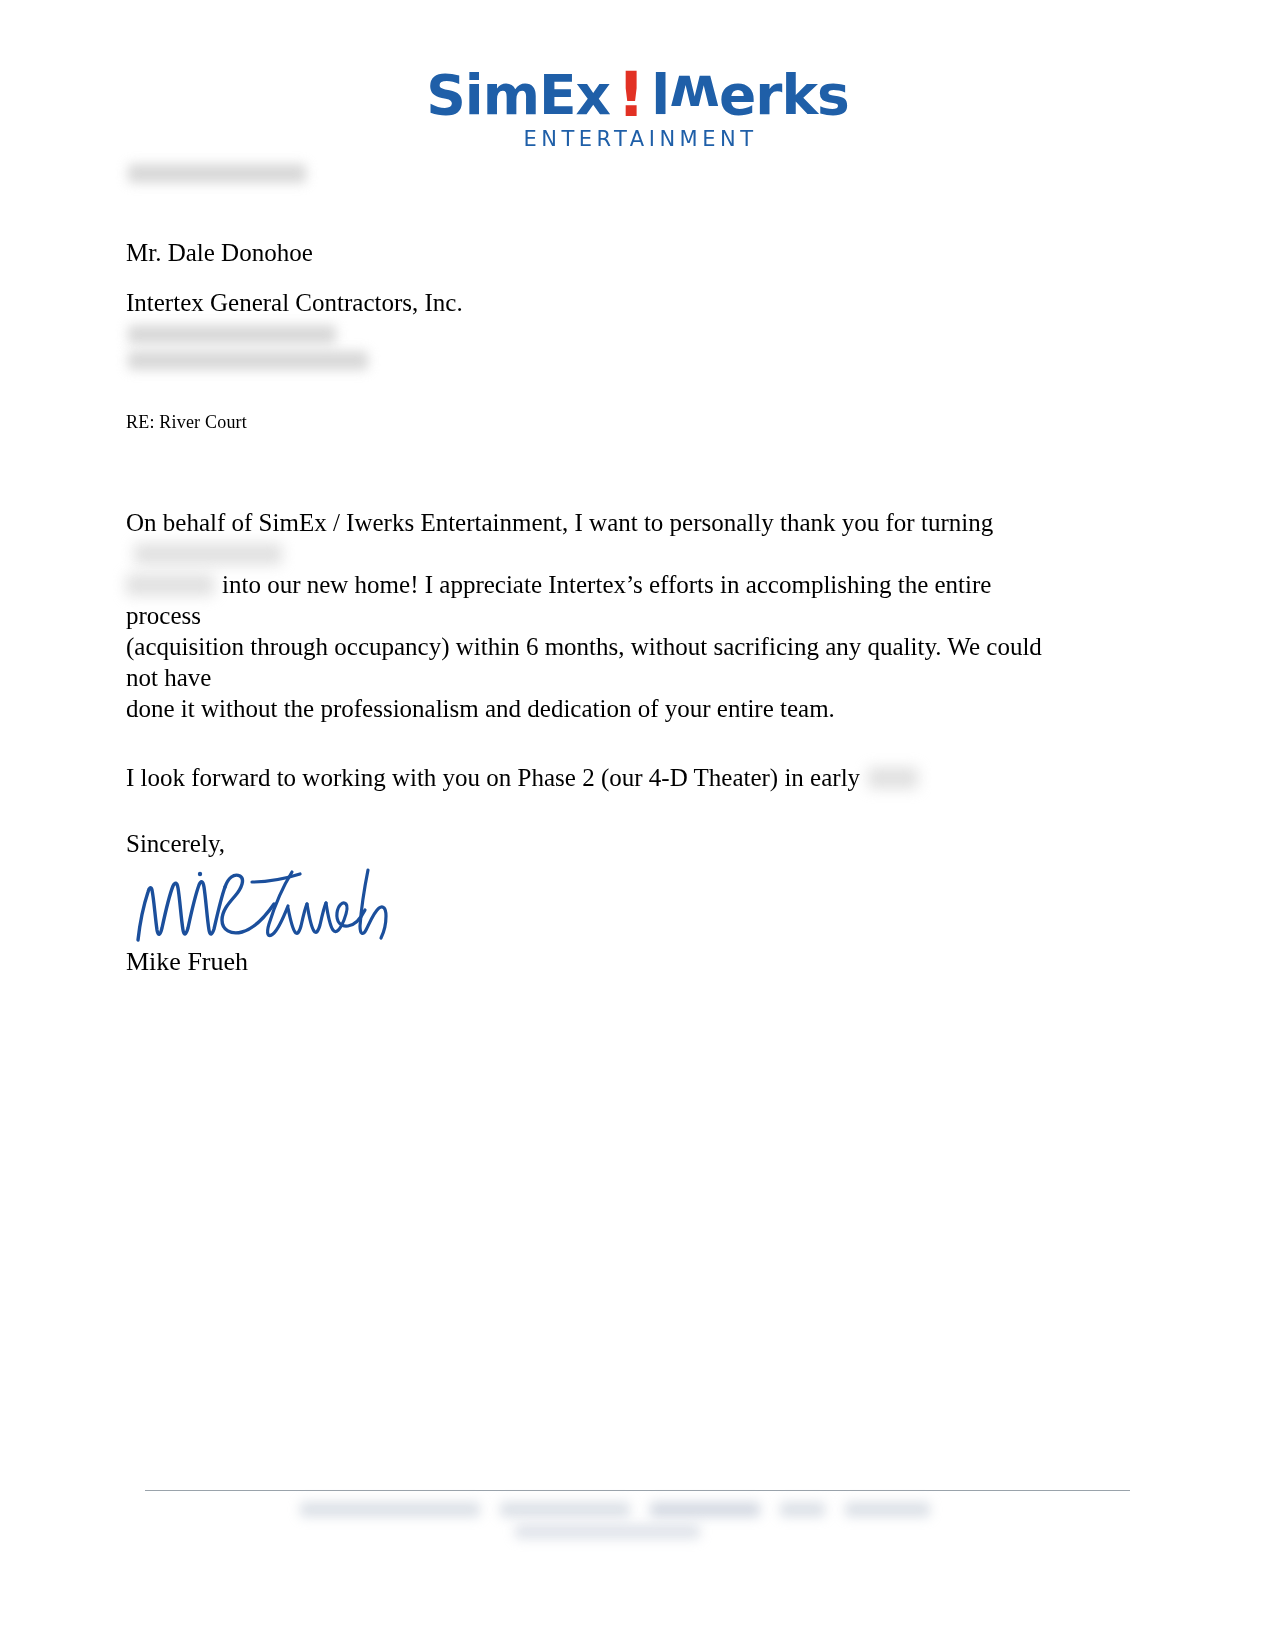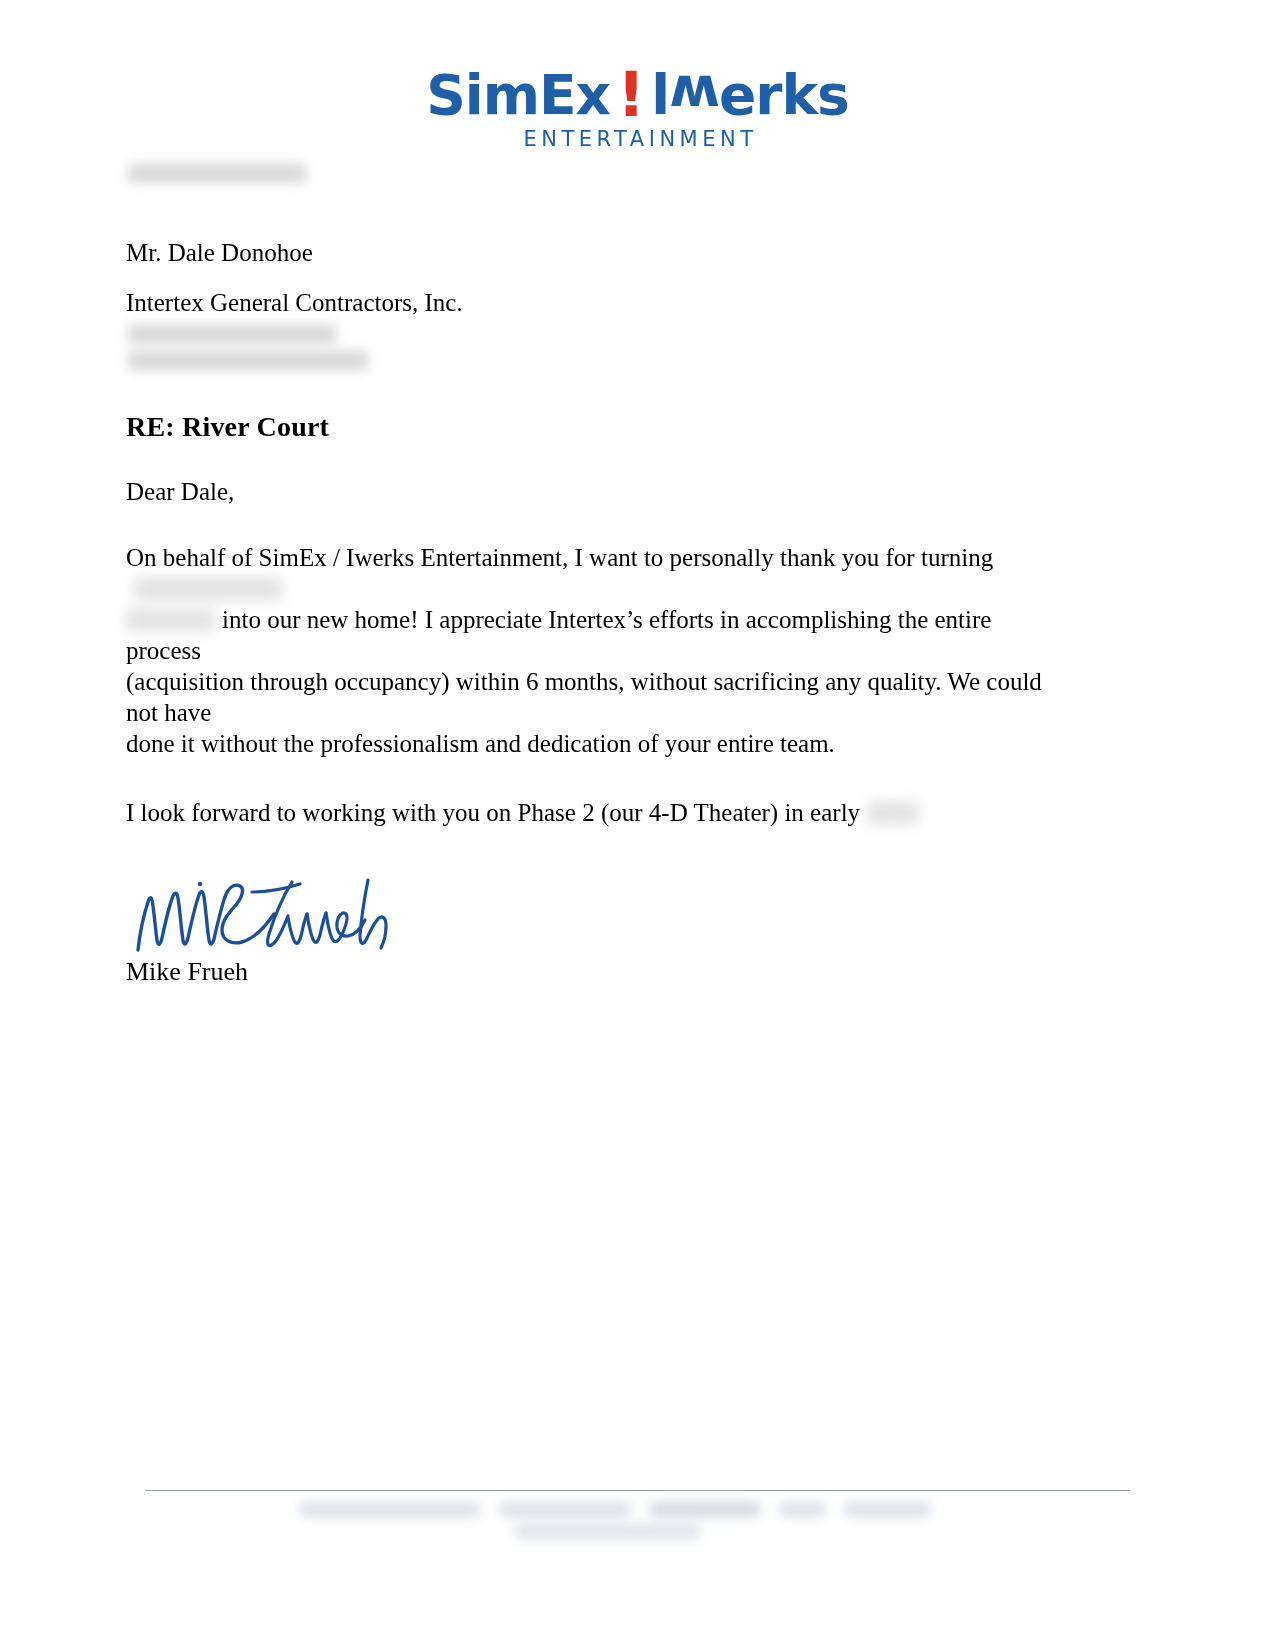--- a/index.html
+++ b/index.html
@@ -102,22 +102,22 @@
   .spacer-md { height: 38px; }
   .spacer-lg { height: 50px; }
 
   .date-row { height: 30px; position: relative; }
   .date-row .redact { position: absolute; left: 2px; top: 4px; width: 178px; height: 19px; }
 
   .addr-row { height: 26px; position: relative; }
   .addr-row .redact { position: absolute; left: 2px; }
 
   .re-line {
-    font-weight: bold;
-    font-size: 28px;
+    font-weight: normal;
+    font-size: 18px;
     letter-spacing: 0.2px;
   }
 
   .para {
     font-size: 25px;
     line-height: 31px;
   }
   .para .redact {
     height: 22px;
   }
@@ -193,39 +193,39 @@
     <div class="addr-row">
       <span class="redact" style="width:240px;height:19px;top:2px;"></span>
     </div>
 
     <div class="spacer-md"></div>
 
     <div class="re-line">RE:  River Court</div>
 
     <div class="spacer-md"></div>
 
-    <div class="line">Dear Dale,</div>
 
     <div class="spacer-md"></div>
 
     <div class="para">
       <span>On behalf of SimEx / Iwerks Entertainment, I want to personally thank you for turning</span><span class="redact redact-inline" style="width:148px;height:22px;margin-left:8px;"></span><br>
       <span class="redact redact-inline" style="width:88px;height:22px;margin-right:8px;"></span><span>into our new home!  I appreciate Intertex’s efforts in accomplishing the entire process</span><br>
       <span>(acquisition through occupancy) within 6 months, without sacrificing any quality.  We could not have</span><br>
       <span>done it without the professionalism and dedication of your entire team.</span>
     </div>
 
     <div class="spacer-md"></div>
 
     <div class="para">
       <span>I look forward to working with you on Phase 2 (our 4-D Theater) in early</span><span class="redact redact-inline" style="width:50px;height:22px;margin-left:8px;"></span>
     </div>
 
     <div class="spacer-md"></div>
 
+    <div class="line">Sincerely,</div>
 
     <div class="signature">
       <svg width="270" height="78" viewBox="0 0 270 78" fill="none" aria-hidden="true">
         <g stroke="#1B4F9C" fill="none" stroke-linecap="round" stroke-linejoin="round">
           <path d="M6 76 C8 58, 12 40, 16 28 C17 24, 19 22, 20 26 C22 36, 23 52, 25 66 C26 72, 28 72, 30 64 C33 50, 37 32, 41 22 C43 18, 45 18, 46 24 C48 36, 49 54, 51 66 C52 72, 54 71, 56 64 C59 50, 63 32, 67 21 C69 16, 71 17, 72 23 C74 36, 75 54, 77 66 C78 72, 80 71, 82 65 C85 52, 89 34, 93 23" stroke-width="3.4"></path>
           <path d="M93 23 C96 14, 102 9, 108 12 C113 15, 110 24, 103 32 C96 40, 90 47, 90 56 C90 66, 99 71, 110 68 C121 65, 133 53, 142 40" stroke-width="3.4"></path>
           <path d="M120 18 C136 18, 152 15, 168 10" stroke-width="3.2"></path>
           <path d="M160 8 C150 24, 142 44, 137 60 C134 70, 136 74, 141 70 C147 65, 152 52, 156 42" stroke-width="3.2"></path>
           <path d="M156 44 C158 54, 160 64, 163 68 C165 71, 167 69, 169 62 C171 53, 173 44, 175 40" stroke-width="3.2"></path>
           <path d="M175 40 C177 52, 179 63, 182 67 C184 70, 186 68, 188 61 C190 52, 192 43, 194 39" stroke-width="3.2"></path>

